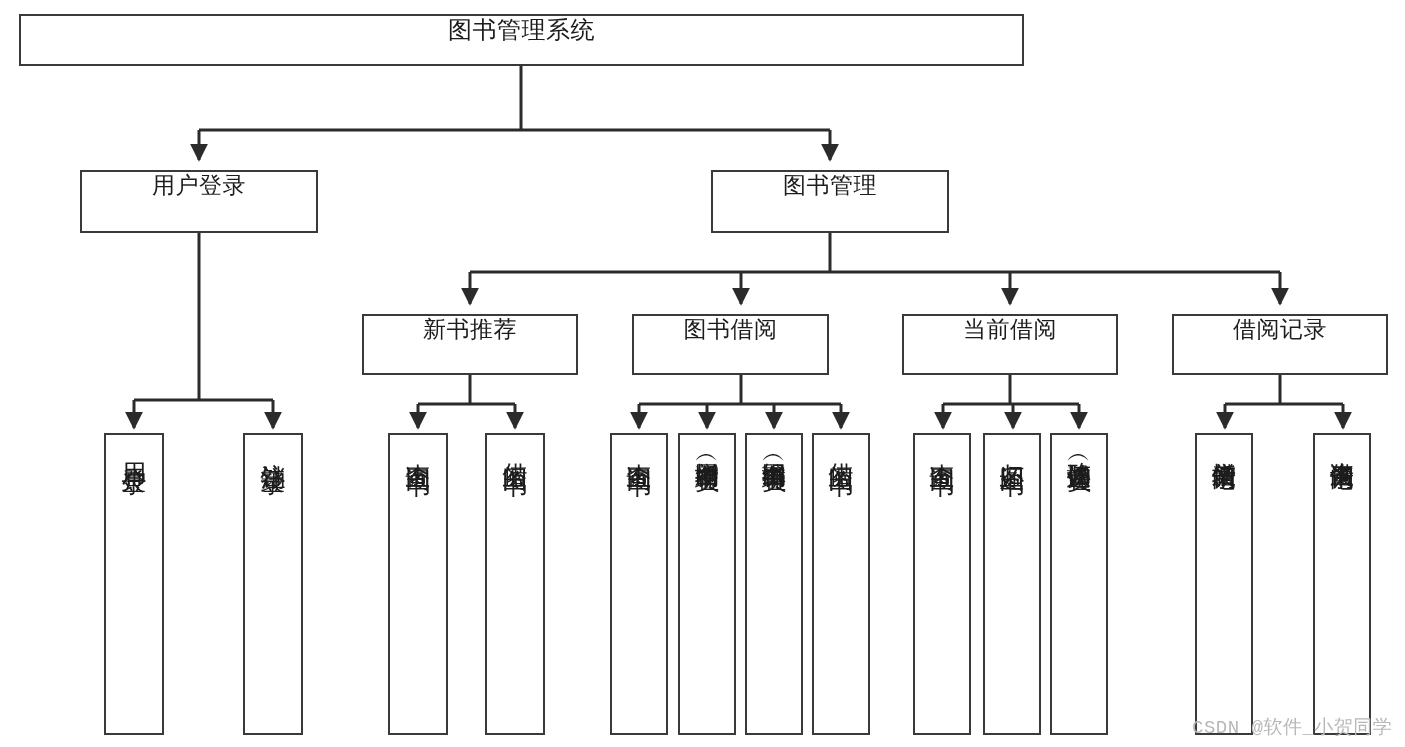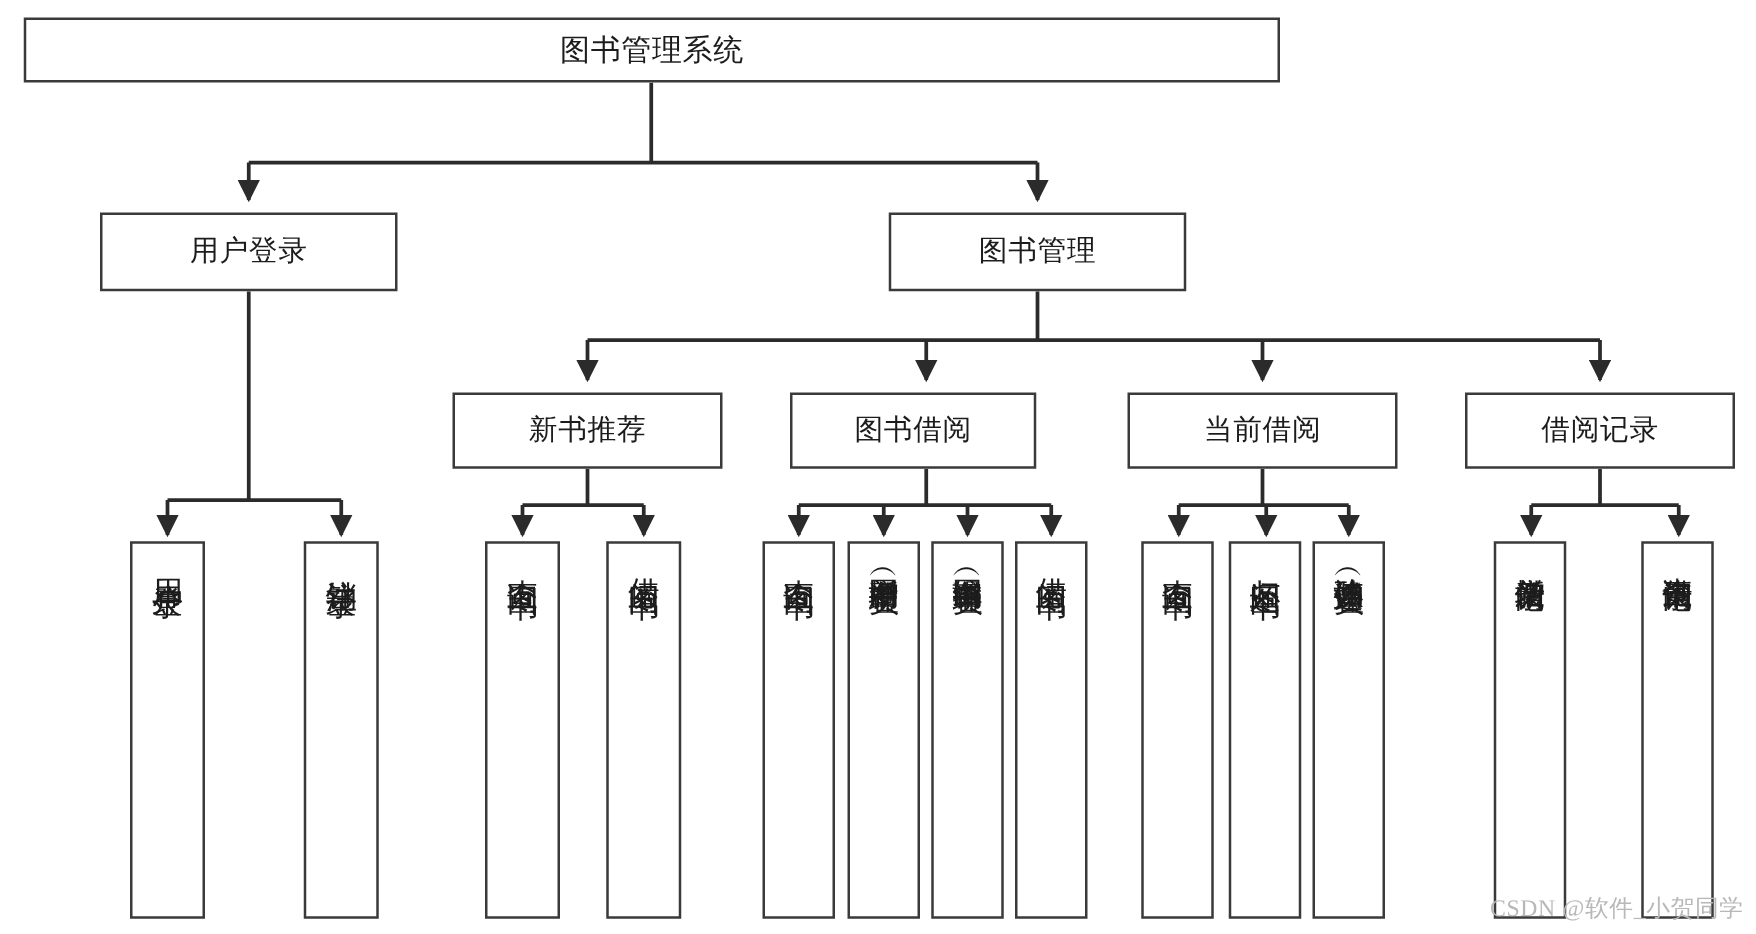--- a/index.html
+++ b/index.html
@@ -21,21 +21,21 @@
     width:1405px;
     height:747px;
     pointer-events:none;
   }
   .node{
     position:absolute;
     box-sizing:border-box;
     background:#ffffff;
     border:2.5px solid #3a3a3a;
     display:flex;
-    align-items:center;
+    align-items:flex-start;
     justify-content:center;
     text-align:center;
     color:#1c1c1c;
   }
   .node .lbl{
     display:block;
     line-height:1.18;
     letter-spacing:0.5px;
   }
   
@@ -61,21 +61,21 @@
   .node.vert.tall .lbl{
     font-size:24px;
     letter-spacing:1px;
   }
   .watermark{
     position:absolute;
     font-size:19px;
     color:#b8b8b8;
     white-space:nowrap;
     letter-spacing:0.5px;
-    font-family:Liberation Serif, serif;
+    font-family:Liberation Mono, monospace;
   }
 </style>
 </head>
 <body>
 
 <div id="canvas">
 
   <svg class="edges" viewBox="0 0 1405 747" xmlns="http://www.w3.org/2000/svg">
     <defs>
       <marker id="arrow" viewBox="0 0 10 10" refX="9" refY="5" markerWidth="6" markerHeight="6" orient="auto-start-reverse">

